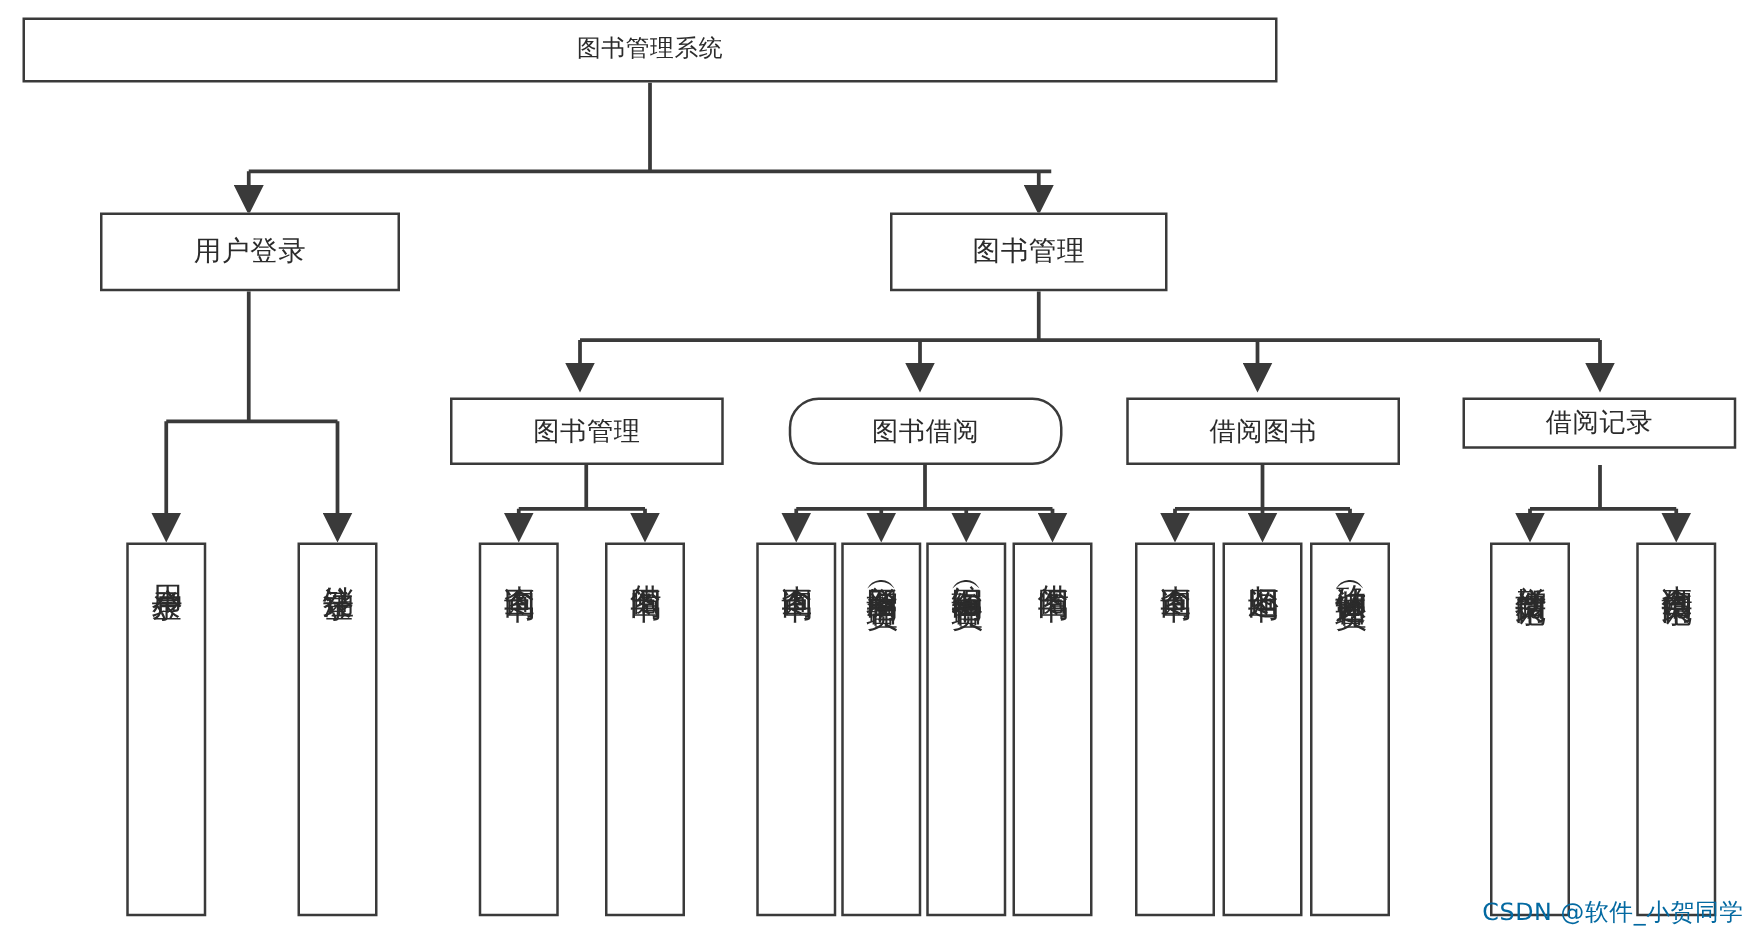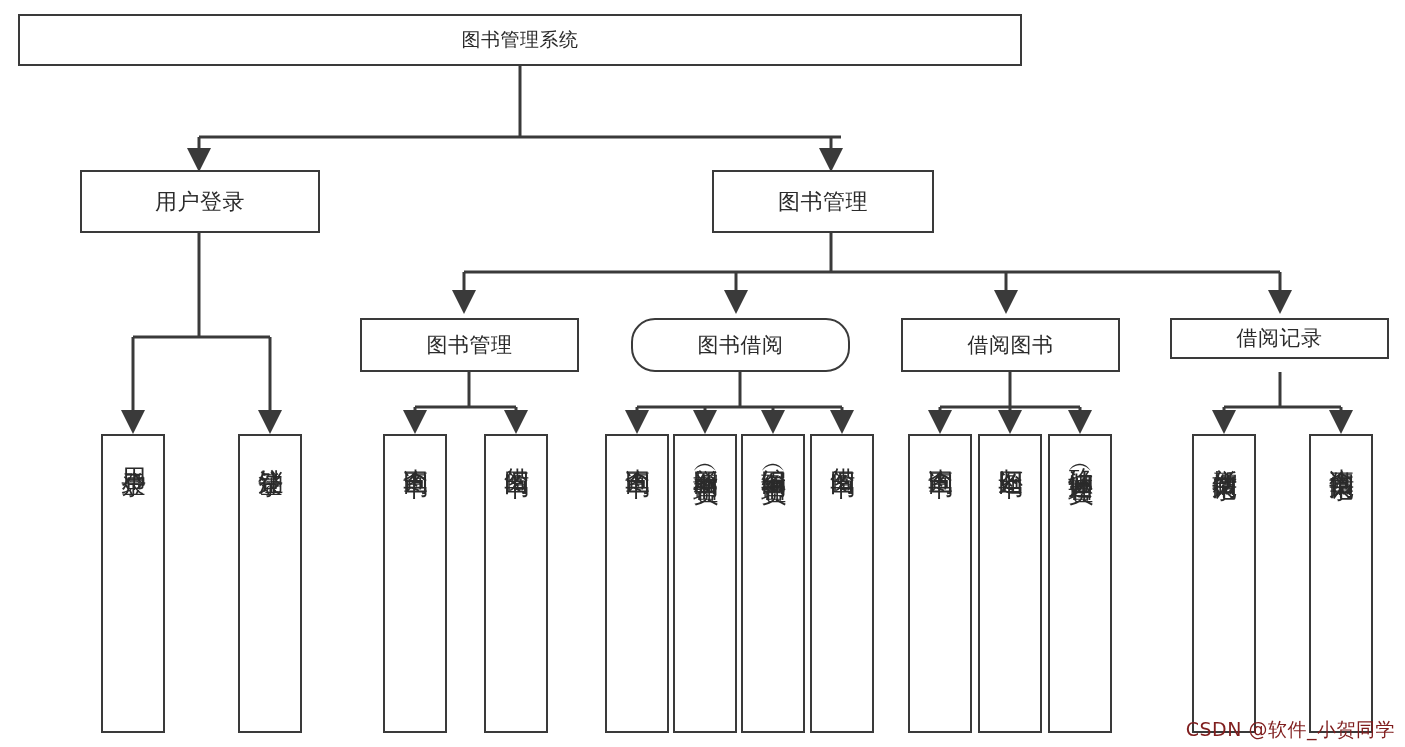--- a/index.html
+++ b/index.html
@@ -53,21 +53,21 @@
     line-height:1.06;
     letter-spacing:2px;
     white-space:normal;
     max-height:280px;
   }
   #watermark{
     position:absolute;
     right:10px;
     bottom:4px;
     font-size:19px;
-    color:#7f1d1d;
+    color:#0369a1;
     letter-spacing:0.5px;
     z-index:5;
     white-space:nowrap;
   }
 </style>
 </head>
 <body>
 
 <div id="diagram">
 

